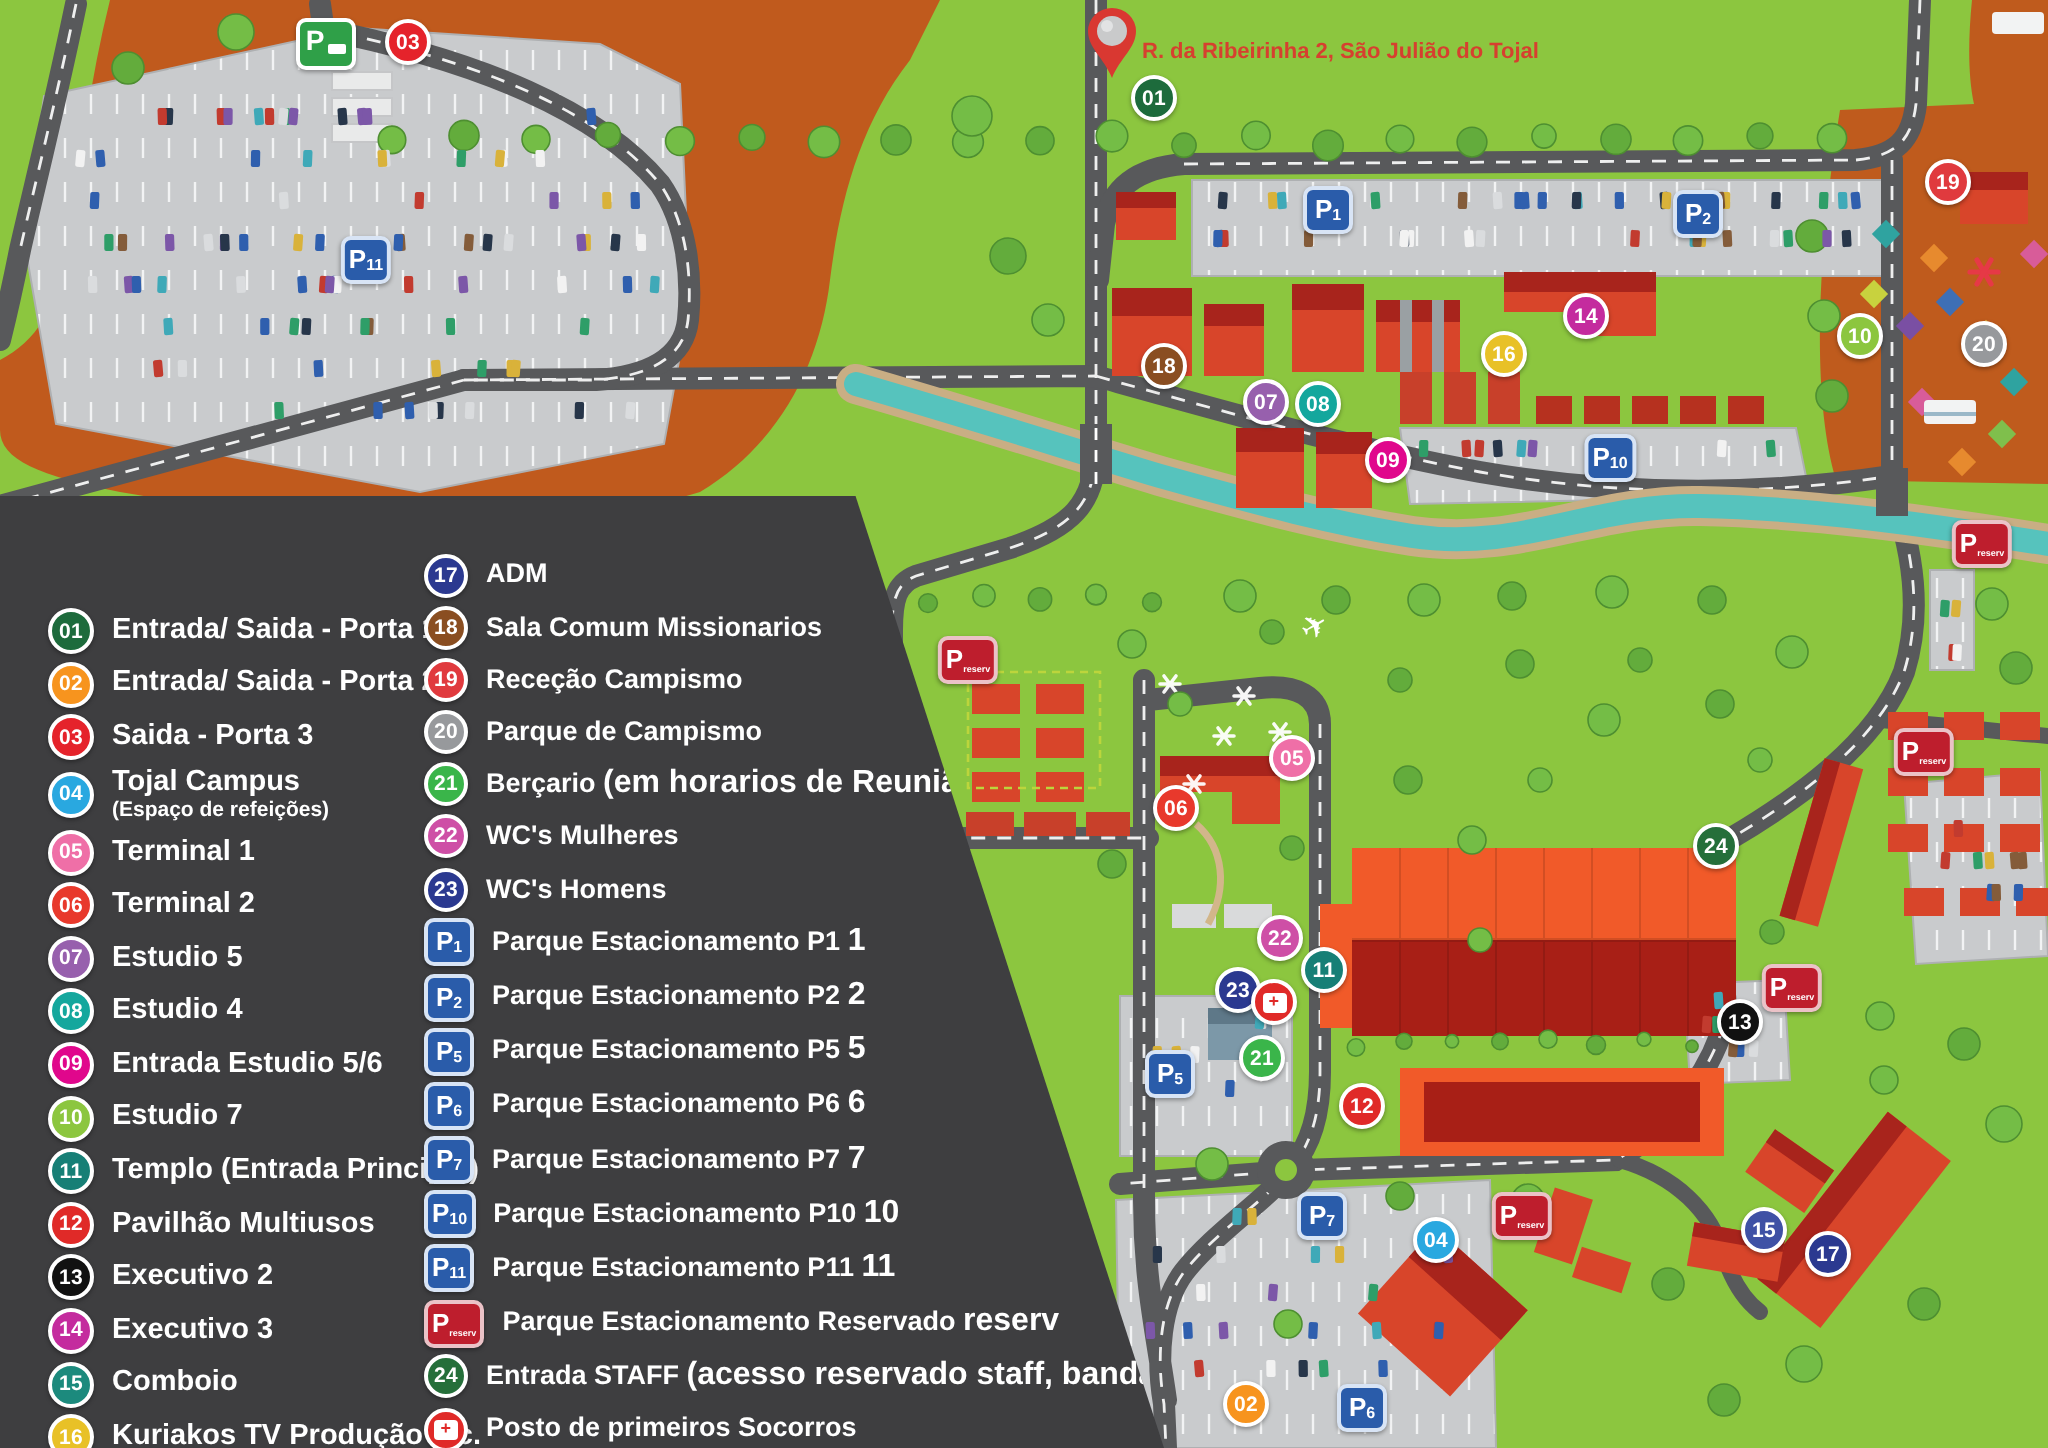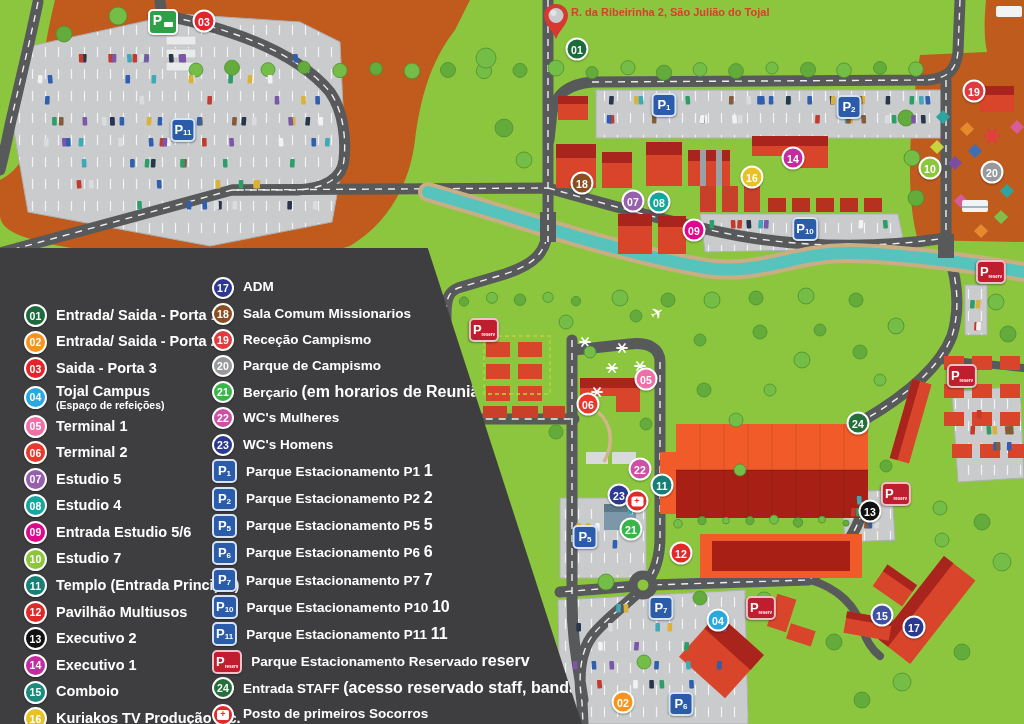--- a/index.html
+++ b/index.html
@@ -37,21 +37,21 @@
   .li{display:flex;align-items:center;gap:9px;min-height:23px;margin-bottom:3.6px;}
   .li .txt{color:#fff;font-weight:bold;font-size:14.5px;line-height:1.05;white-space:nowrap;}
   .li .txt small{font-weight:bold;font-size:10.5px;}
   .li .txt small.blk{display:block;margin-top:1px;}
   .rc{min-height:23px;margin-bottom:3.2px;}
   .rc .txt{font-size:13.5px;}
   .rc .dot{width:22px;height:22px;}
   .rc .txt small{font-size:16px;}
 
   
-  #address{position:absolute;left:571px;top:6px;color:#D6402F;font-weight:bold;font-size:11px;z-index:6;white-space:nowrap;}
+  #address{position:absolute;left:571px;top:20px;color:#D6402F;font-weight:bold;font-size:11px;z-index:6;white-space:nowrap;}
   #pin{position:absolute;left:543px;top:4px;z-index:6;}
 </style>
 </head>
 <body>
 
 <div class="stage">
 
 <svg id="map-svg" width="1024" height="724" viewBox="0 0 1024 724">
   <defs>
     <pattern id="pk" width="13" height="22" patternUnits="userSpaceOnUse">
@@ -756,21 +756,21 @@
         <div class="li">
           <span class="dot" style="background: rgb(224, 42, 40);">12</span>
           <span class="txt">Pavilhão Multiusos</span>
         </div>
         <div class="li">
           <span class="dot" style="background: rgb(17, 17, 17);">13</span>
           <span class="txt">Executivo 2</span>
         </div>
         <div class="li">
           <span class="dot" style="background: rgb(196, 43, 158);">14</span>
-          <span class="txt">Executivo 1</span>
+          <span class="txt">Executivo 3</span>
         </div>
         <div class="li">
           <span class="dot" style="background: rgb(28, 138, 125);">15</span>
           <span class="txt">Comboio</span>
         </div>
         <div class="li">
           <span class="dot" style="background: rgb(232, 193, 39);">16</span>
           <span class="txt">Kuriakos TV Produção etc.</span>
         </div>
       </div>

